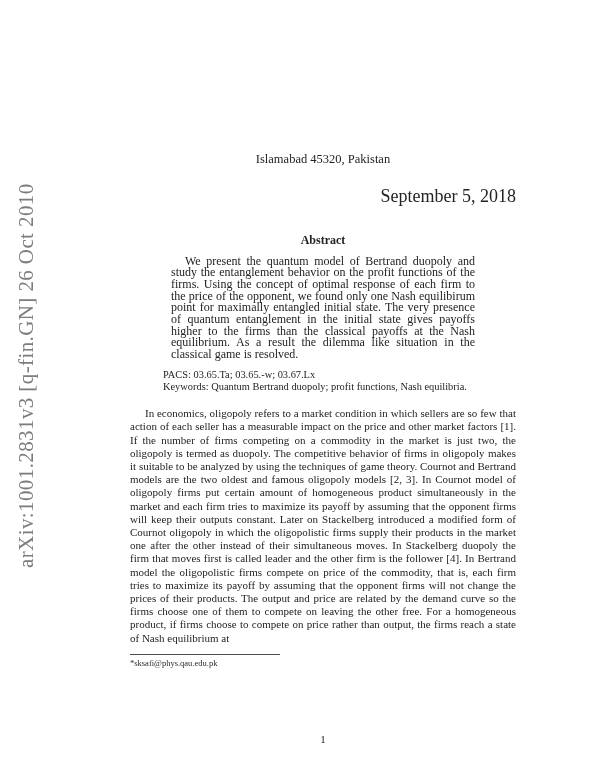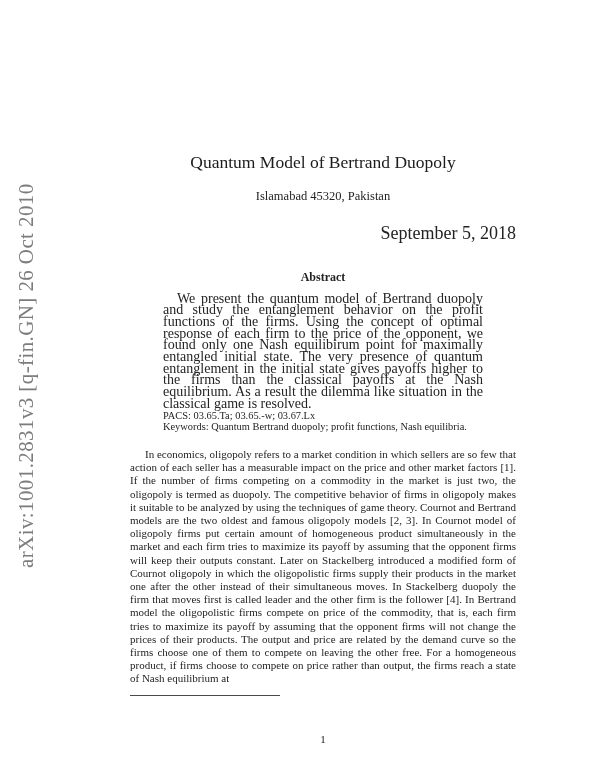--- a/index.html
+++ b/index.html
@@ -53,24 +53,24 @@
     width: 320px;
     margin: 26px auto 0 auto;
   }
   .abstract-heading {
     text-align: center;
     font-weight: bold;
     font-size: 12px;
     margin-bottom: 8px;
   }
   .abstract-text {
-    font-size: 14px;
+    font-size: 12px;
     line-height: 11.7px;
     text-align: justify;
-    margin: 0;
+    margin: 8px;
     text-indent: 14px;
   }
   .meta-line {
     font-size: 10.4px;
     line-height: 11.7px;
   }
   .body-text {
     font-size: 11px;
     line-height: 13.2px;
     text-align: justify;
@@ -97,35 +97,35 @@
     font-size: 11px;
   }
 </style>
 </head>
 <body>
 
 <div class="watermark">arXiv:1001.2831v3 [q-fin.GN] 26 Oct 2010</div>
 
 <div class="content">
 
-  <div class="title">Quantum Model of Bertrand Duopoly</div>
 
 
 
   <div class="affil">Islamabad 45320, Pakistan</div>
 
   <div class="date">September 5, 2018</div>
 
   <div class="abstract">
     <div class="abstract-heading">Abstract</div>
     <p class="abstract-text">We present the quantum model of Bertrand duopoly and study the entanglement behavior on the profit functions of the firms. Using the concept of optimal response of each firm to the price of the opponent, we found only one Nash equilibirum point for maximally entangled initial state. The very presence of quantum entanglement in the initial state gives payoffs higher to the firms than the classical payoffs at the Nash equilibrium. As a result the dilemma like situation in the classical game is resolved.</p>
     <div class="meta-line">PACS: 03.65.Ta; 03.65.-w; 03.67.Lx</div>
     <div class="meta-line">Keywords: Quantum Bertrand duopoly; profit functions, Nash equilibria.</div>
   </div>
 
   <p class="body-text">In economics, oligopoly refers to a market condition in which sellers are so few that action of each seller has a measurable impact on the price and other market factors [1]. If the number of firms competing on a commodity in the market is just two, the oligopoly is termed as duopoly. The competitive behavior of firms in oligopoly makes it suitable to be analyzed by using the techniques of game theory. Cournot and Bertrand models are the two oldest and famous oligopoly models [2, 3]. In Cournot model of oligopoly firms put certain amount of homogeneous product simultaneously in the market and each firm tries to maximize its payoff by assuming that the opponent firms will keep their outputs constant. Later on Stackelberg introduced a modified form of Cournot oligopoly in which the oligopolistic firms supply their products in the market one after the other instead of their simultaneous moves. In Stackelberg duopoly the firm that moves first is called leader and the other firm is the follower [4]. In Bertrand model the oligopolistic firms compete on price of the commodity, that is, each firm tries to maximize its payoff by assuming that the opponent firms will not change the prices of their products. The output and price are related by the demand curve so the firms choose one of them to compete on leaving the other free. For a homogeneous product, if firms choose to compete on price rather than output, the firms reach a state of Nash equilibrium at</p>
 
   <hr class="footnote-rule">
 
+  <div class="footnote">*sksafi@phys.qau.edu.pk</div>
 
 </div>
 
 <div class="page-number">1</div>
 
 </body></html>

